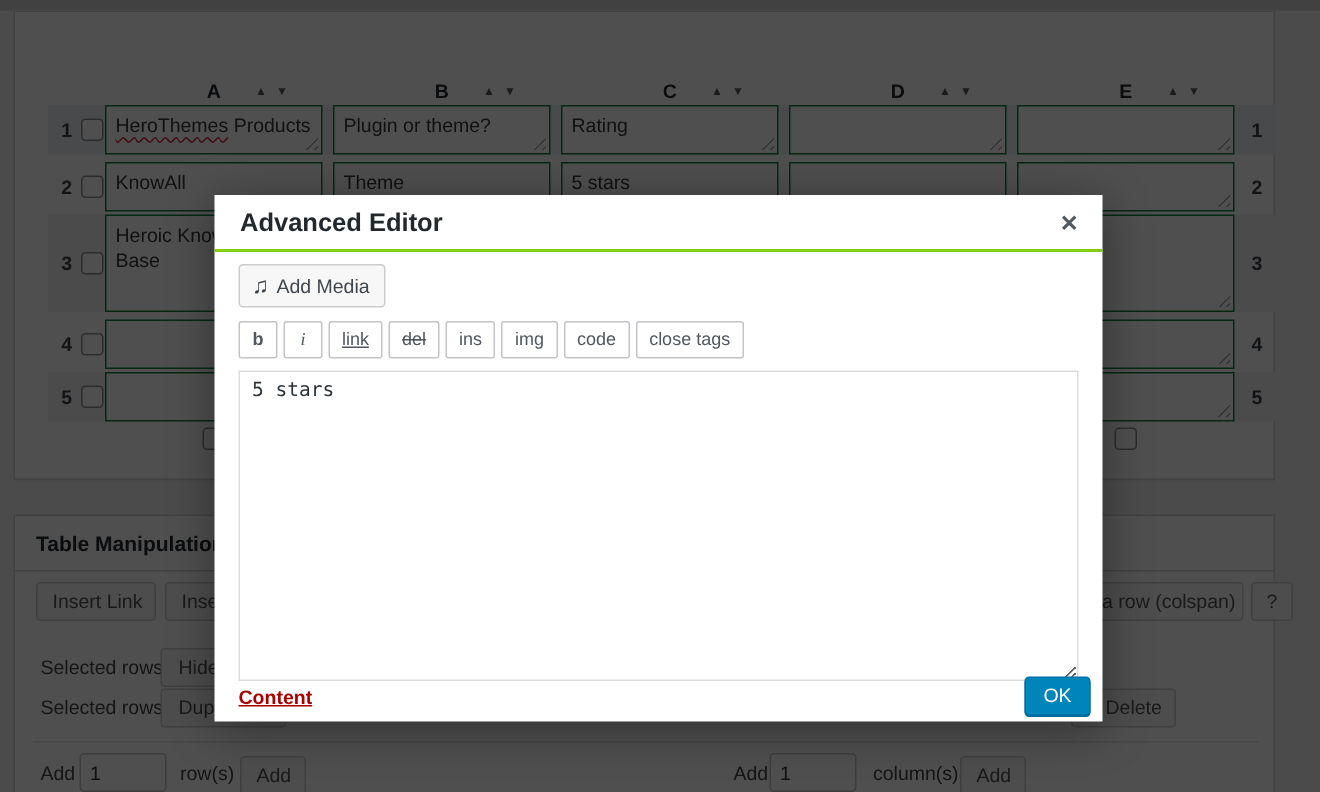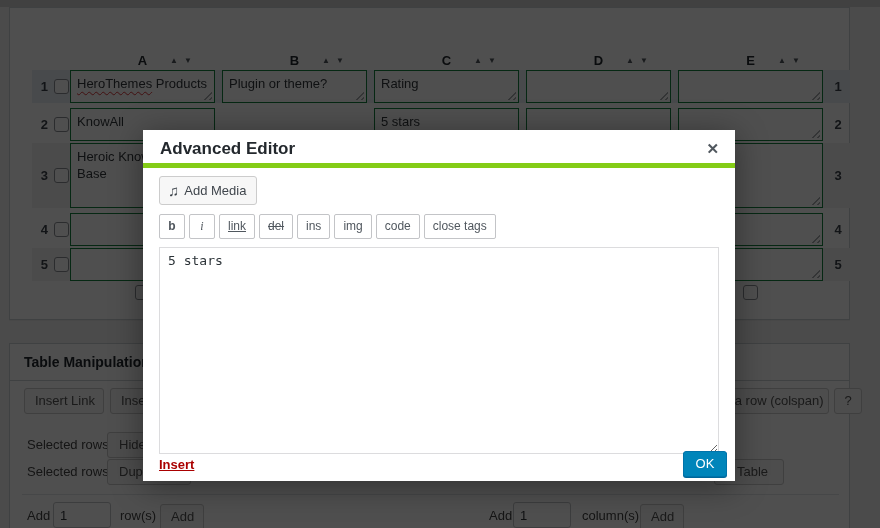--- a/index.html
+++ b/index.html
@@ -102,21 +102,21 @@
   #inp-add-cols   { left:503px; }
   #lbl-cols-unit  { left:572px; top:164px; }
   #btn-add-cols   { left:630px; top:160px; width:44px; height:30px; }
 
   
   .overlay { position:absolute; inset:0; background:rgba(0,0,0,0.69); z-index:50; }
   .modal {
     position:absolute; left:143px; top:130px; width:592px; height:351px;
     background:#fff; z-index:60; box-shadow:0 5px 30px rgba(0,0,0,.4);
   }
-  .modal-titlebar { position:relative; height:38px; border-bottom:5px solid #84cc16; }
+  .modal-titlebar { position:relative; height:38px; border-bottom:2px solid #84cc16; }
   .modal-title {
     position:absolute; left:17px; top:9px; font-size:17px; font-weight:bold; color:#23282d;
   }
   .modal-close {
     position:absolute; right:12px; top:8px; font-size:15px; font-weight:bold;
     color:#50575e; cursor:pointer; padding:2px 4px;
   }
   .btn-media {
     position:absolute; left:16px; top:46px; height:29px; line-height:27px;
     background:#f7f7f7; border:1px solid #ccc; border-radius:3px; color:#40464d;
@@ -198,20 +198,21 @@
         <span class="rownum">1</span>
       </div>
   </div>
 
   <div class="grid-row" id="row2">
     <div class="rowhead left">
         <span class="rownum">2</span>
         <span class="cb"></span>
       </div>
     <div class="cell a">KnowAll</div>
+    <div class="cell b">Theme</div>
     <div class="cell c">5 stars</div>
     <div class="cell d"></div>
     <div class="cell e"></div>
     <div class="rowhead right">
         <span class="rownum">2</span>
       </div>
   </div>
 
   <div class="grid-row" id="row3">
     <div class="rowhead left">
@@ -273,21 +274,21 @@
   <div class="btn" id="btn-insert-link">Insert Link</div>
   <div class="btn" id="btn-insert-image">Insert Image</div>
   <div class="btn" id="btn-combine-row">in a row (colspan)</div>
   <div class="btn" id="btn-help">?</div>
 
   <div class="mlabel" id="lbl-selrows-1">Selected rows:</div>
   <div class="btn" id="btn-hide">Hide</div>
 
   <div class="mlabel" id="lbl-selrows-2">Selected rows:</div>
   <div class="btn" id="btn-duplicate">Duplicate</div>
-  <div class="btn" id="btn-delete">Table</div>
+  <div class="btn" id="btn-delete">Delete</div>
 
   <div class="manip-divider"></div>
 
   <div class="mlabel" id="lbl-add-rows">Add</div>
   <input class="num-input" id="inp-add-rows" value="1" style="">
   <div class="mlabel" id="lbl-rows-unit">row(s)</div>
   <div class="btn" id="btn-add-rows">Add</div>
 
   <div class="mlabel" id="lbl-add-cols">Add</div>
   <input class="num-input" id="inp-add-cols" value="1" style="">
@@ -314,15 +315,15 @@
     <div class="qt qt-link">link</div>
     <div class="qt qt-del">del</div>
     <div class="qt">ins</div>
     <div class="qt">img</div>
     <div class="qt">code</div>
     <div class="qt">close tags</div>
   </div>
 
   <textarea class="modal-textarea" spellcheck="false" style="">5 stars</textarea>
 
-  <div class="modal-cancel">Insert</div>
+  <div class="modal-cancel">Content</div>
   <div class="modal-ok">OK</div>
 </div>
 
 </body></html>

